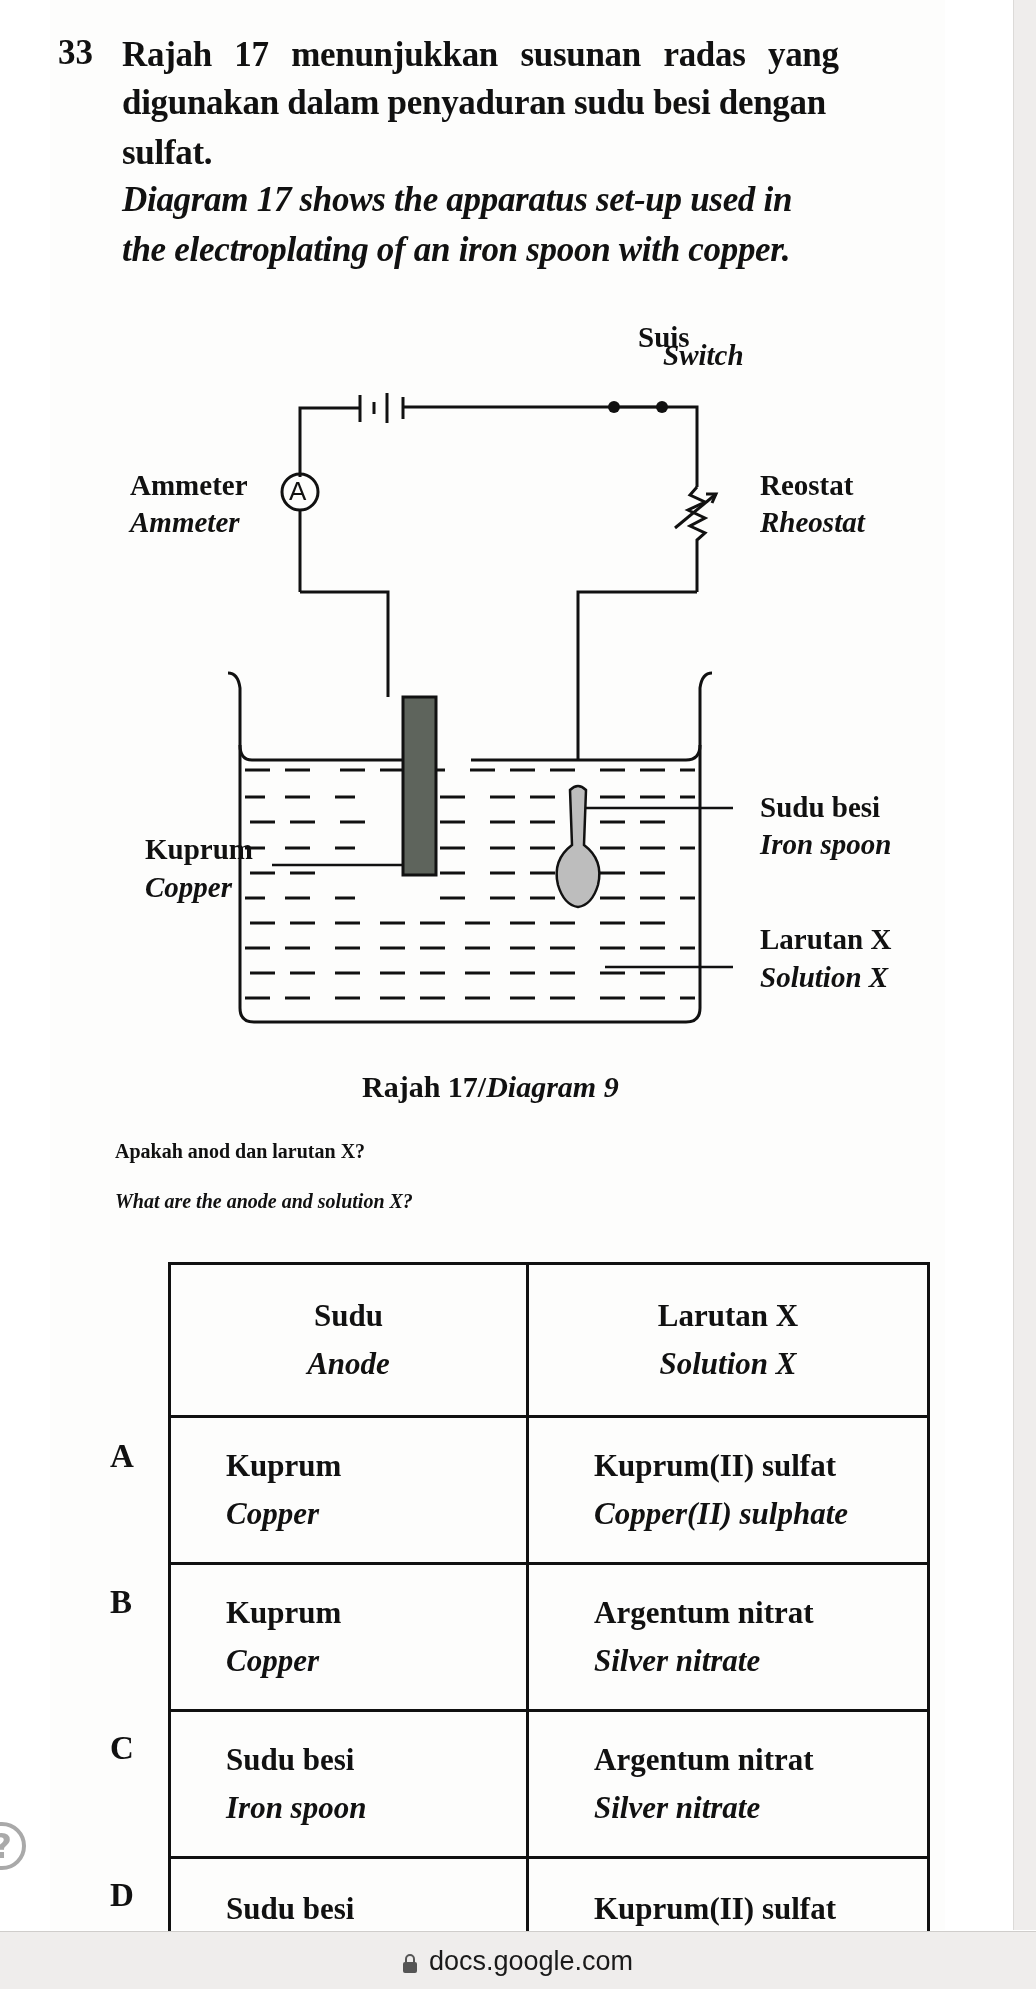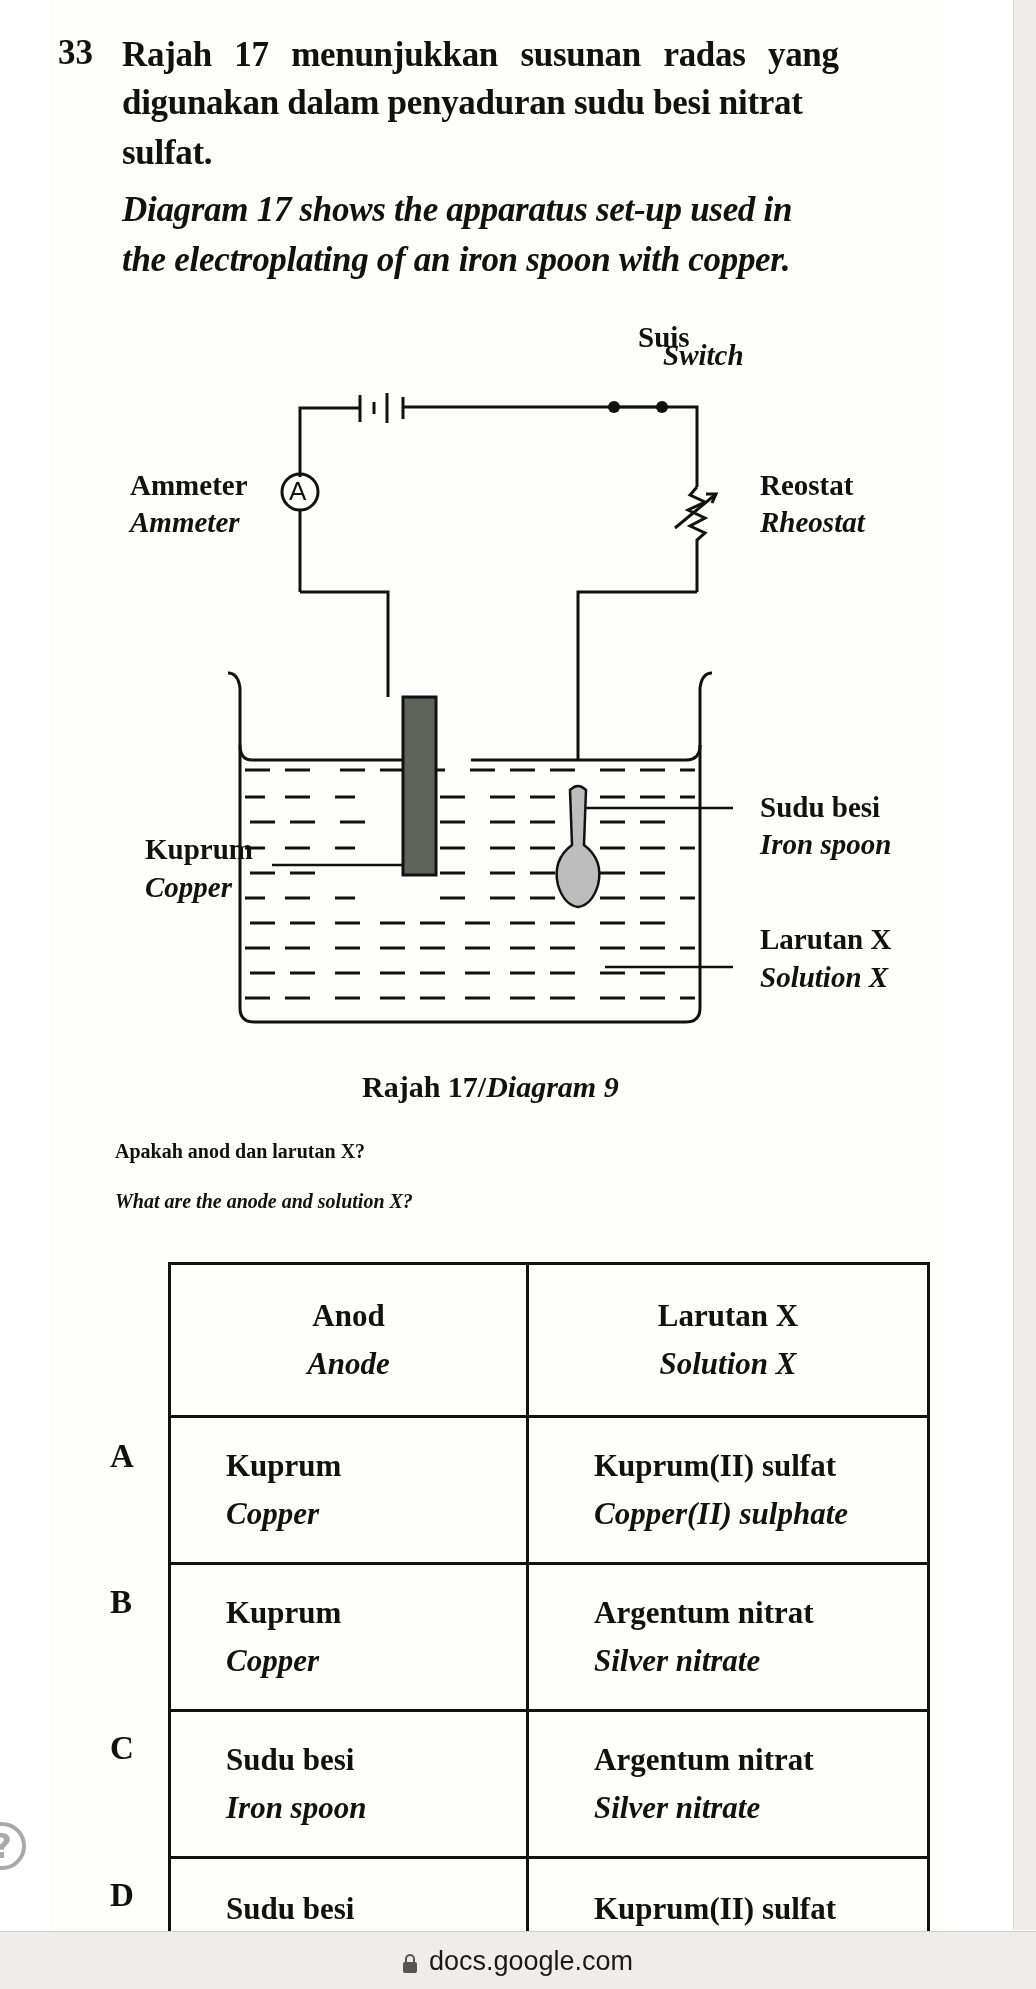--- a/index.html
+++ b/index.html
@@ -14,21 +14,21 @@
     background: #fdfdfc;
   }
   .right-rail {
     position: absolute; left: 1013px; top: 0; width: 23px; height: 1930px;
     background: #efedec; border-left: 1px solid #dcdad8;
   }
   .q-line {
     position: absolute; font-size: 35px; line-height: 44px; white-space: nowrap;
     font-weight: bold; letter-spacing: -0.3px;
   }
-  .q-line.it { font-style: italic; margin-top: 10px; }
+  .q-line.it { font-style: italic; }
   .qnum { position: absolute; left: 58px; top: 33px; font-size: 35px; font-weight: bold; }
 
   .diagram { position: absolute; left: 0; top: 0; width: 1036px; height: 1100px; }
   .dlabel { position: absolute; font-size: 29px; line-height: 34px; white-space: nowrap; font-weight: bold; }
   .dlabel.it { font-style: italic; font-weight: bold; }
 
   .caption { position: absolute; left: 362px; top: 1070px; font-size: 30px; font-weight: bold; white-space: nowrap; }
   .caption .it { font-style: italic; }
 
   .question { position: absolute; left: 115px; font-size: 20px; font-weight: bold; white-space: nowrap; }
@@ -68,21 +68,21 @@
   .lock-icon { width: 14px; height: 20px; margin-right: 12px; position: relative; top: 2px; }
 </style>
 </head>
 <body>
 
 <div class="page"></div>
 <div class="right-rail"></div>
 
 <div class="qnum">33</div>
 <div class="q-line" style="left:122px; top:33px; word-spacing:14px;">Rajah 17 menunjukkan susunan radas yang</div>
-<div class="q-line" style="left:122px; top:81px;">digunakan dalam penyaduran sudu besi nitrat</div>
+<div class="q-line" style="left:122px; top:81px;">digunakan dalam penyaduran sudu besi dengan</div>
 <div class="q-line" style="left:122px; top:131px;">sulfat.</div>
 <div class="q-line it" style="left:122px; top:178px;">Diagram 17 shows the apparatus set-up used in</div>
 <div class="q-line it" style="left:122px; top:228px;">the electroplating of an iron spoon with copper.</div>
 
 <div class="diagram">
   <svg width="1036" height="1100" viewBox="0 0 1036 1100">
     <g stroke="#111" stroke-width="3" fill="none">
 
       <polyline points="300,477 300,408 360,408"></polyline>
       <line x1="360" y1="395" x2="360" y2="422"></line>
@@ -245,21 +245,21 @@
 
 <div class="caption"><span>Rajah 17/</span><span class="it">Diagram 9</span></div>
 
 <div class="question" style="top:1140px;">Apakah anod dan larutan X?</div>
 <div class="question it" style="top:1190px;">What are the anode and solution X?</div>
 
 <table class="opts">
   <tbody>
       <tr>
     <th class="c1 hd1" style="padding-left:0;">
-      <span class="cell-line">Anod</span>
+      <span class="cell-line">Sudu</span>
       <span class="cell-line it">Anode</span>
     </th>
     <th class="hd2">
       <span class="cell-line">Larutan X</span>
       <span class="cell-line it">Solution X</span>
     </th>
   </tr>
   <tr>
     <td class="c1">
       <span class="cell-line">Kuprum</span>

